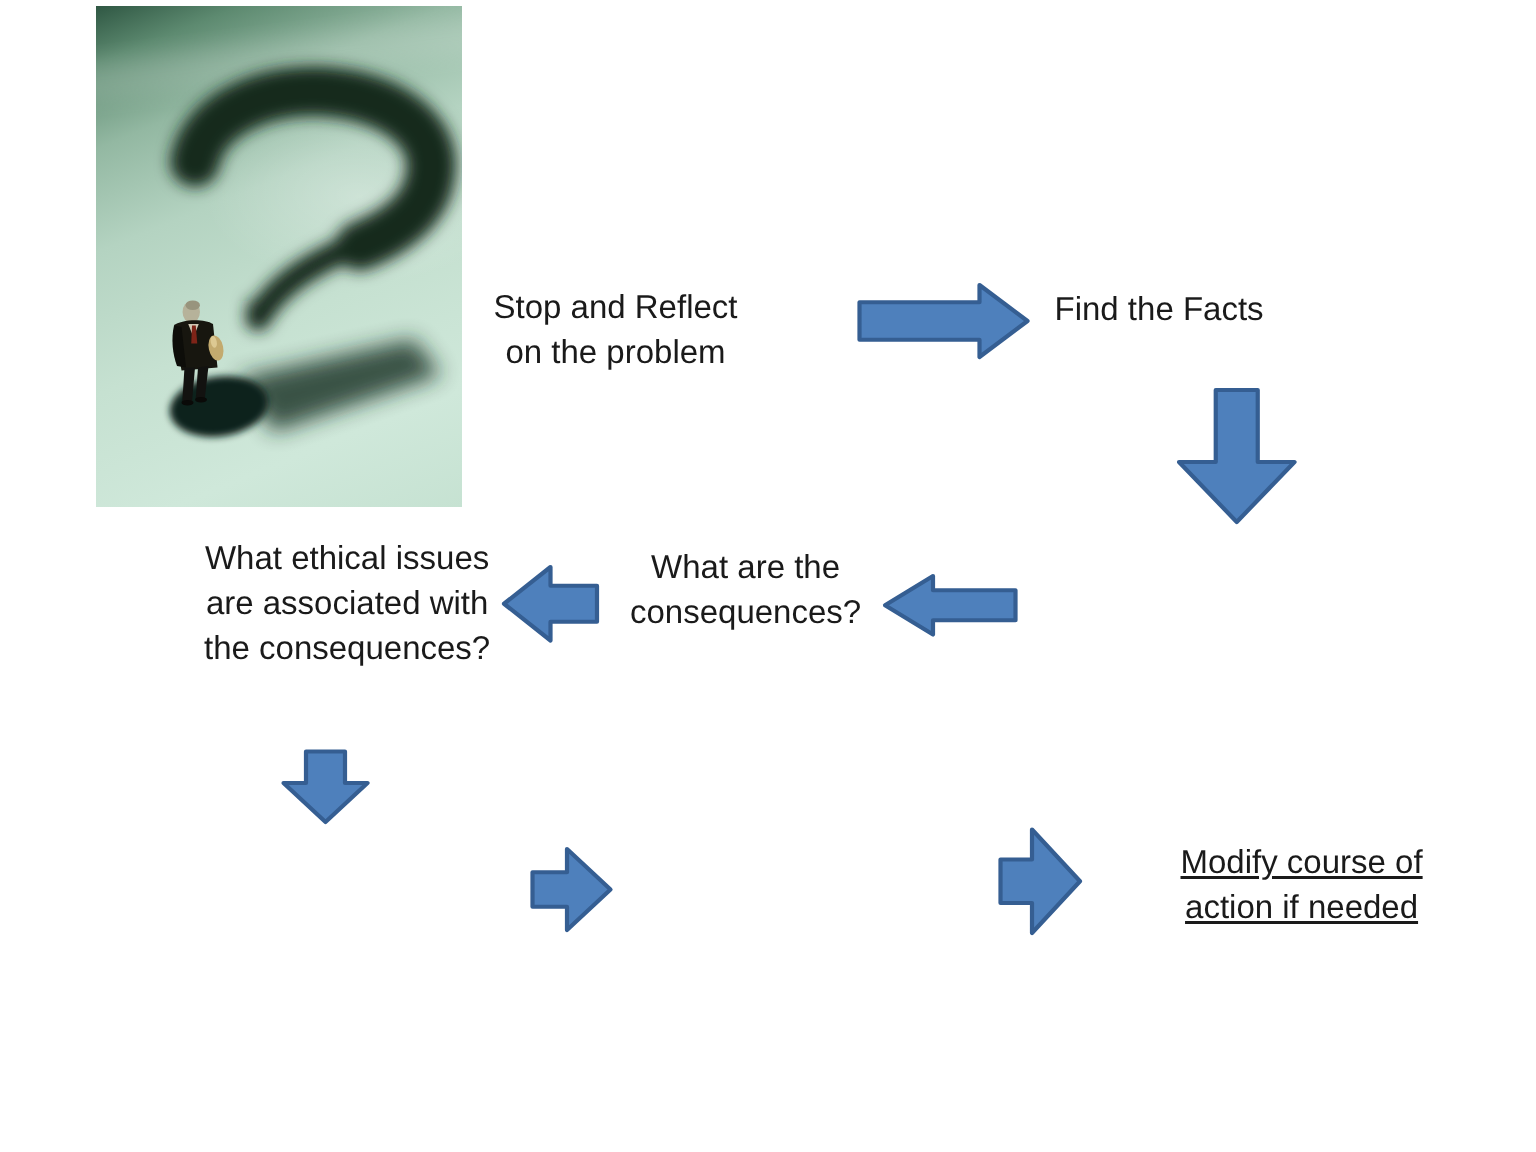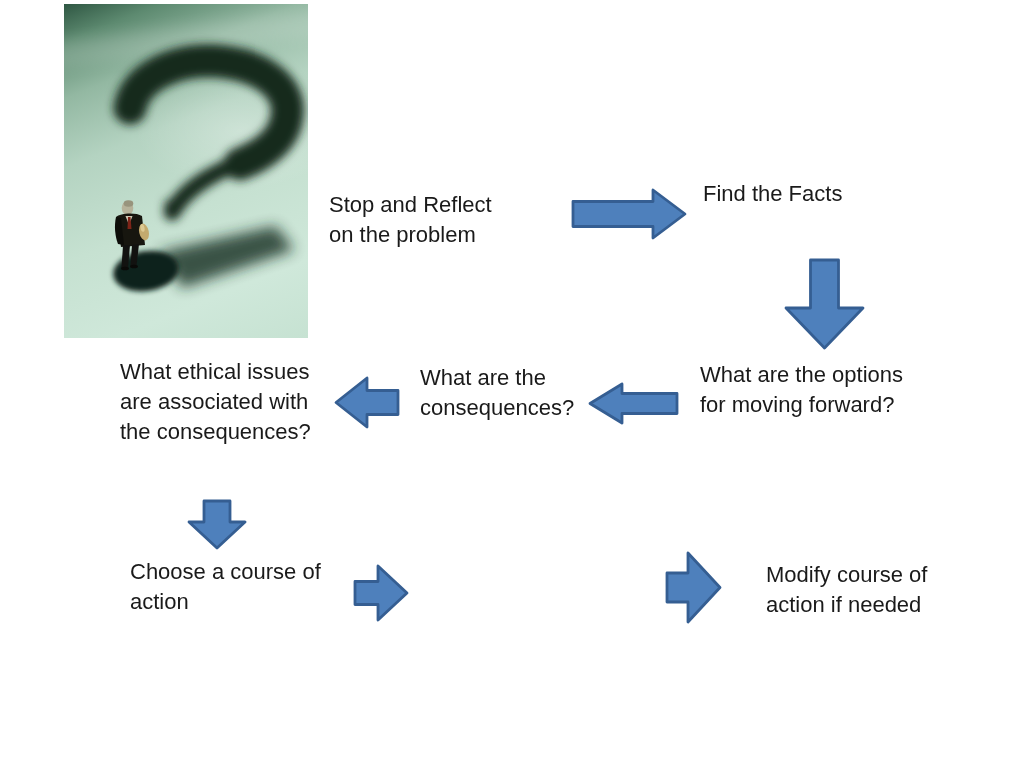--- a/index.html
+++ b/index.html
@@ -14,29 +14,30 @@
     position: absolute; inset: 0;
     width: 1024px; height: 768px;
   }
   .step-text {
     position: absolute;
     font-size: 22px;
     line-height: 30px;
     color: #1a1a1a;
     white-space: pre-line;
     letter-spacing: 0px;
+    text-align: center;
   }
   .t-stop    { left: 329px; top: 190px; }
-  .t-facts   { left: 703px; top: 179px; }
-  .t-ethical { left: 120px; top: 357px; }
+  .t-facts   { left: 703px; top: 191px; }
+  .t-ethical { left: 136px; top: 357px; }
   .t-conseq  { left: 420px; top: 363px; }
   .t-options { left: 700px; top: 360px; }
   .t-choose  { left: 130px; top: 557px; }
   .t-monitor { left: 428px; top: 577px; }
-  .t-modify  { left: 766px; top: 560px; }
+  .t-modify  { left: 787px; top: 560px; text-decoration: underline; }
 
   .photo {
     position: absolute;
     left: 64px; top: 4px;
     width: 244px; height: 334px;
     background:
       radial-gradient(ellipse 160px 90px at 72% 38%, rgba(255,255,255,0.28), rgba(255,255,255,0) 65%),
       linear-gradient(158deg, #2f5743 0%, #5d8a70 9%, #93b8a2 22%, #b4d3c1 38%, #c6e1d1 60%, #cfe8da 82%, #c6e2d2 100%);
   }
   .photo svg { display: block; }
@@ -102,25 +103,21 @@
       <polygon points="398,390.5 367,390.5 367,378 336,402.5 367,427 367,414.5 398,414.5" fill="#4e80bc" stroke="#355e92" stroke-width="2.8" stroke-linejoin="round"></polygon>
       <polygon points="677,393.5 622,393.5 622,384 590,403.5 622,423 622,413.5 677,413.5" fill="#4e80bc" stroke="#355e92" stroke-width="2.8" stroke-linejoin="round"></polygon>
       <polygon points="204,501 204,522 189,522 217,548 245,522 230,522 230,501" fill="#4e80bc" stroke="#355e92" stroke-width="2.8" stroke-linejoin="round"></polygon>
       <polygon points="355,581.5 378,581.5 378,566 407,593 378,620 378,604.5 355,604.5" fill="#4e80bc" stroke="#355e92" stroke-width="2.8" stroke-linejoin="round"></polygon>
       <polygon points="667,573 688,573 688,553 720,587.5 688,622 688,602 667,602" fill="#4e80bc" stroke="#355e92" stroke-width="2.8" stroke-linejoin="round"></polygon>
     </svg>
 
   <div class="step-text t-stop">Stop and Reflect
 on the problem</div>
   <div class="step-text t-facts">Find the Facts</div>
-  <div class="step-text t-options">What are the options
-for moving forward?</div>
   <div class="step-text t-conseq">What are the
 consequences?</div>
   <div class="step-text t-ethical">What ethical issues
 are associated with
 the consequences?</div>
-  <div class="step-text t-choose">Choose a course of
-action</div>
   <div class="step-text t-modify">Modify course of
 action if needed</div>
 
 </div>
 
 </body></html>

